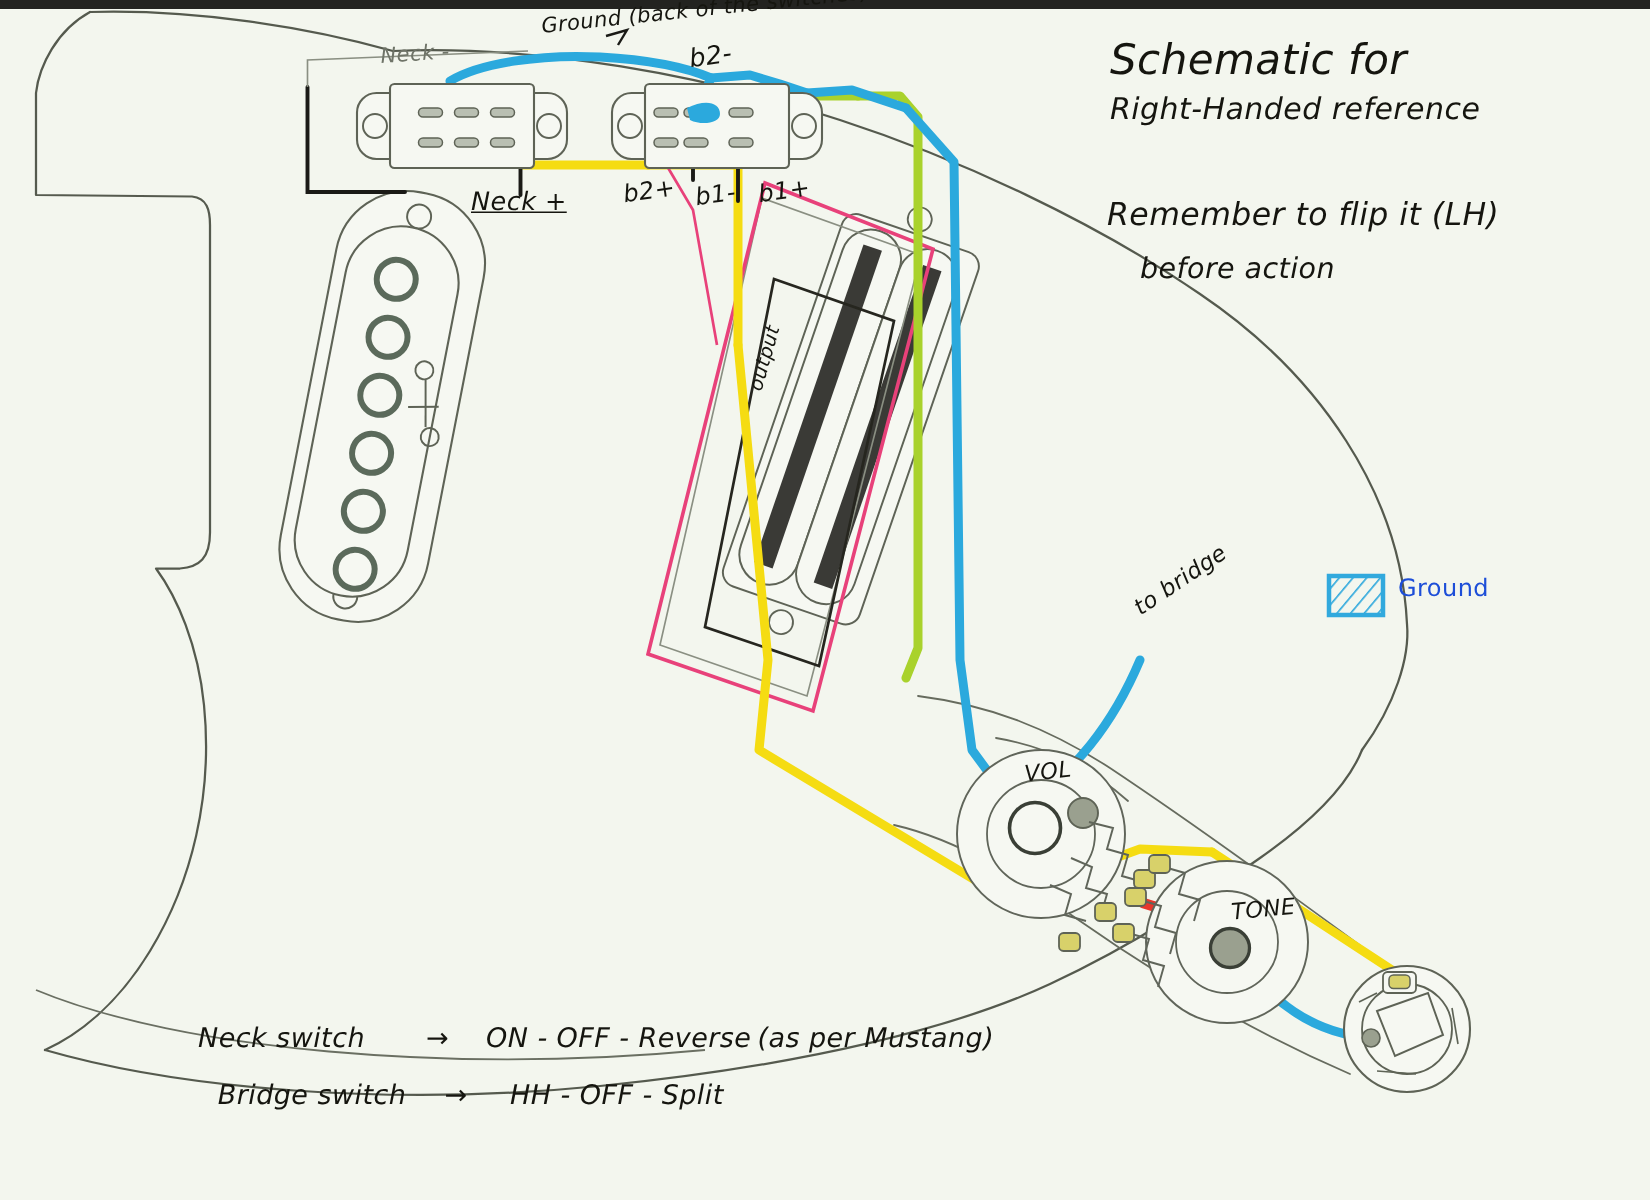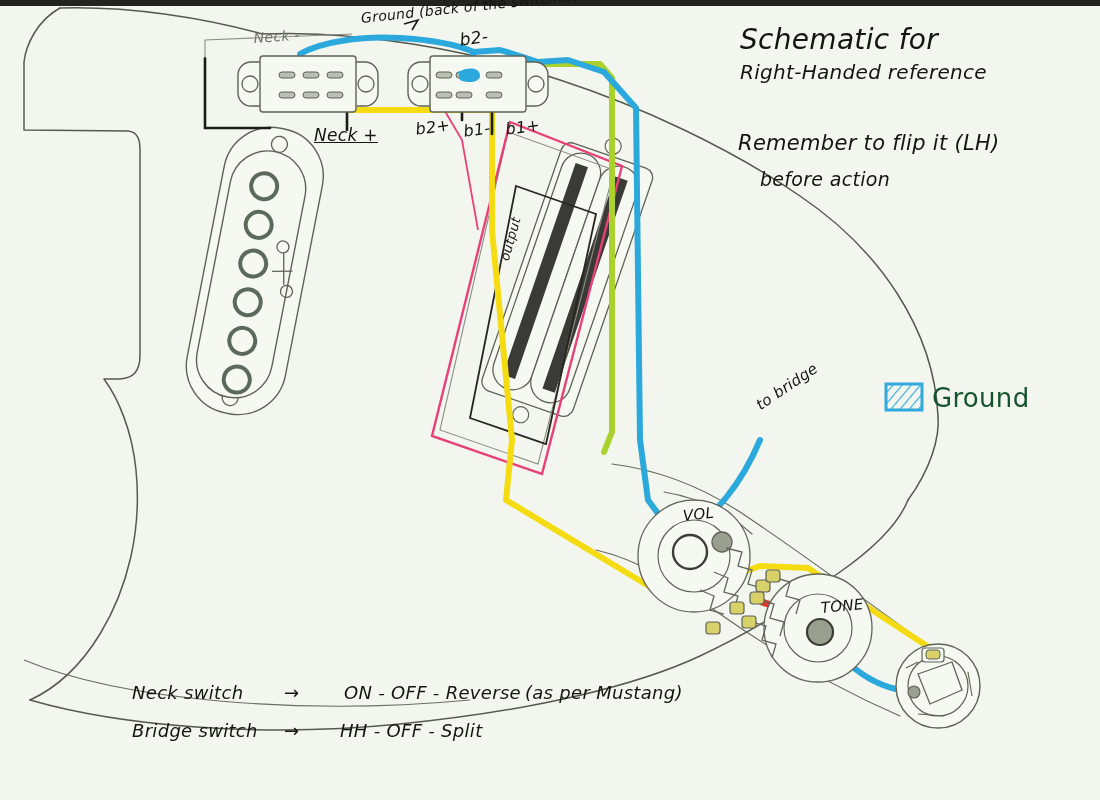--- a/index.html
+++ b/index.html
@@ -20,21 +20,21 @@
     letter-spacing:.3px;
   }
   .hand.sk{ font-style:italic; }
   .t18{font-size:18px;}
   .t17{font-size:17px;}
   .t16{font-size:16px;}
   .t15{font-size:15px;}
   .t14{font-size:14px;}
   .t13{font-size:13px;}
   .faint{color:#6f7468;}
-  .gnd-label{color:#14532d;font-size:26px;}
+  .gnd-label{color:#1d4ed8;font-size:16px;}
 </style>
 </head>
 <body>
 
 <div id="sheet">
 
   <div id="topstrip"></div>
 
   <svg id="art" viewBox="0 0 1100 800">
     <defs>
@@ -291,24 +291,24 @@
   <div class="hand sk t15" style="left:682px;top:506px;transform:rotate(-6deg);transform-origin:left top;">VOL</div>
 
   <div class="hand sk t15" style="left:820px;top:598px;transform:rotate(-5deg);transform-origin:left top;">TONE</div>
 
   <div class="hand gnd-label" style="left:932px;top:380px;">Ground</div>
 
   <div style="position:absolute;left:132px;top:680px;">
     <div style="display:flex;align-items:center;margin-bottom:12px;">
       <span class="hand sk t18" style="position:static;width:152px;">Neck switch</span>
       <span class="hand sk t18" style="position:static;width:40px;">→</span>
-      <span class="hand sk t18" style="position:static;margin-left:20px;">ON - OFF - Reverse</span>
+      <span class="hand sk t18" style="position:static;">ON - OFF - Reverse</span>
       <span class="hand sk t18" style="position:static;margin-left:4px;">(as per Mustang)</span>
     </div>
-    <div style="display:flex;align-items:baseline;">
+    <div style="display:flex;align-items:baseline;text-align:center;">
       <span class="hand sk t18" style="position:static;width:152px;">Bridge switch</span>
       <span class="hand sk t18" style="position:static;width:40px;">→</span>
       <span class="hand sk t18" style="position:static;margin-left:16px;">HH - OFF - Split</span>
       <span class="hand sk t18" style="position:static;margin-left:14px;"></span>
     </div>
   </div>
 
 </div>
 
 </body></html>

